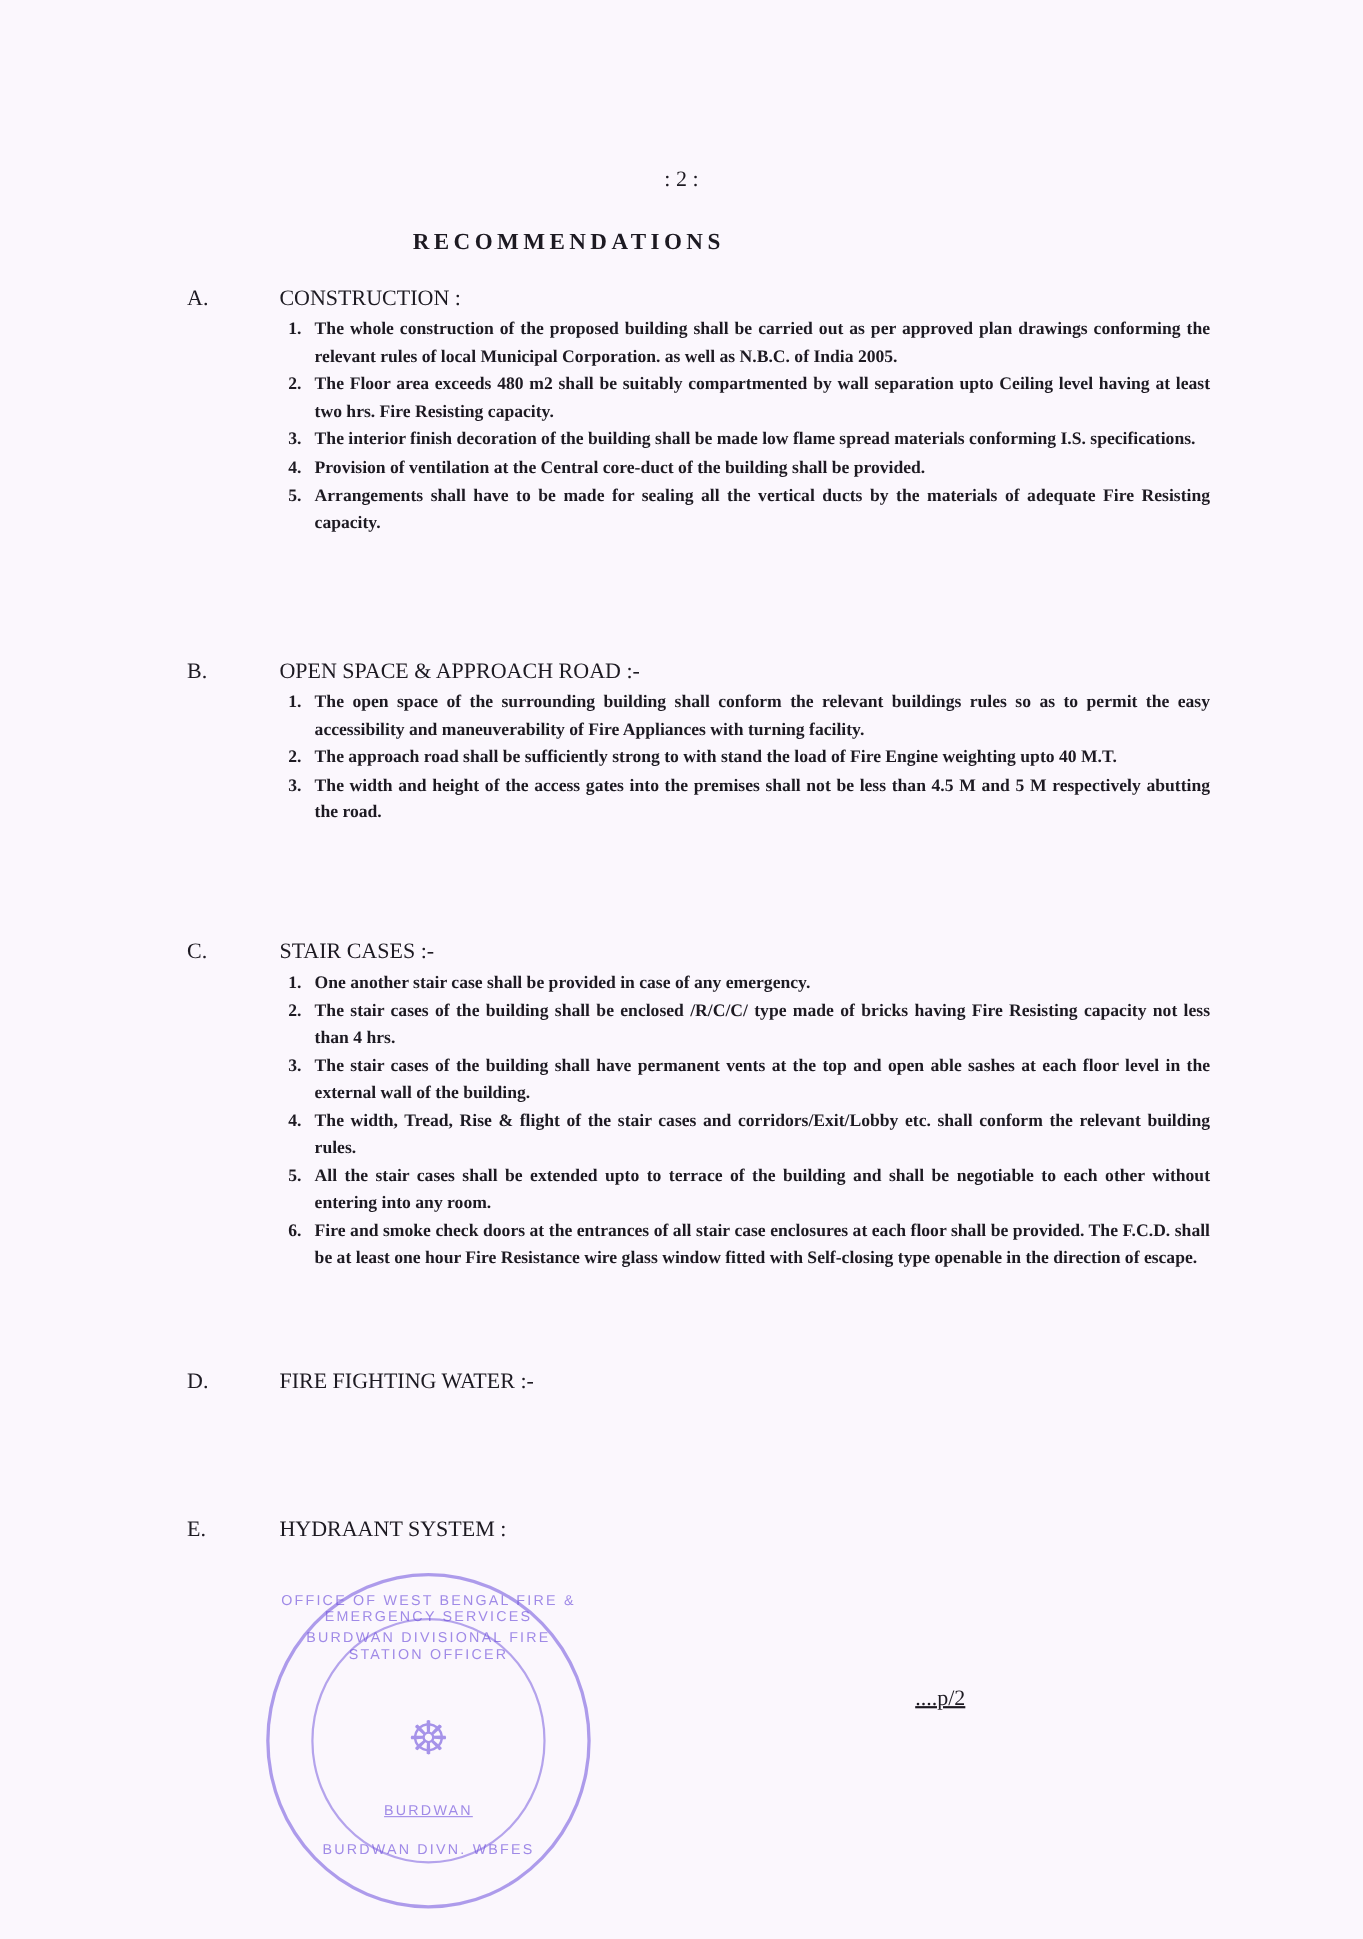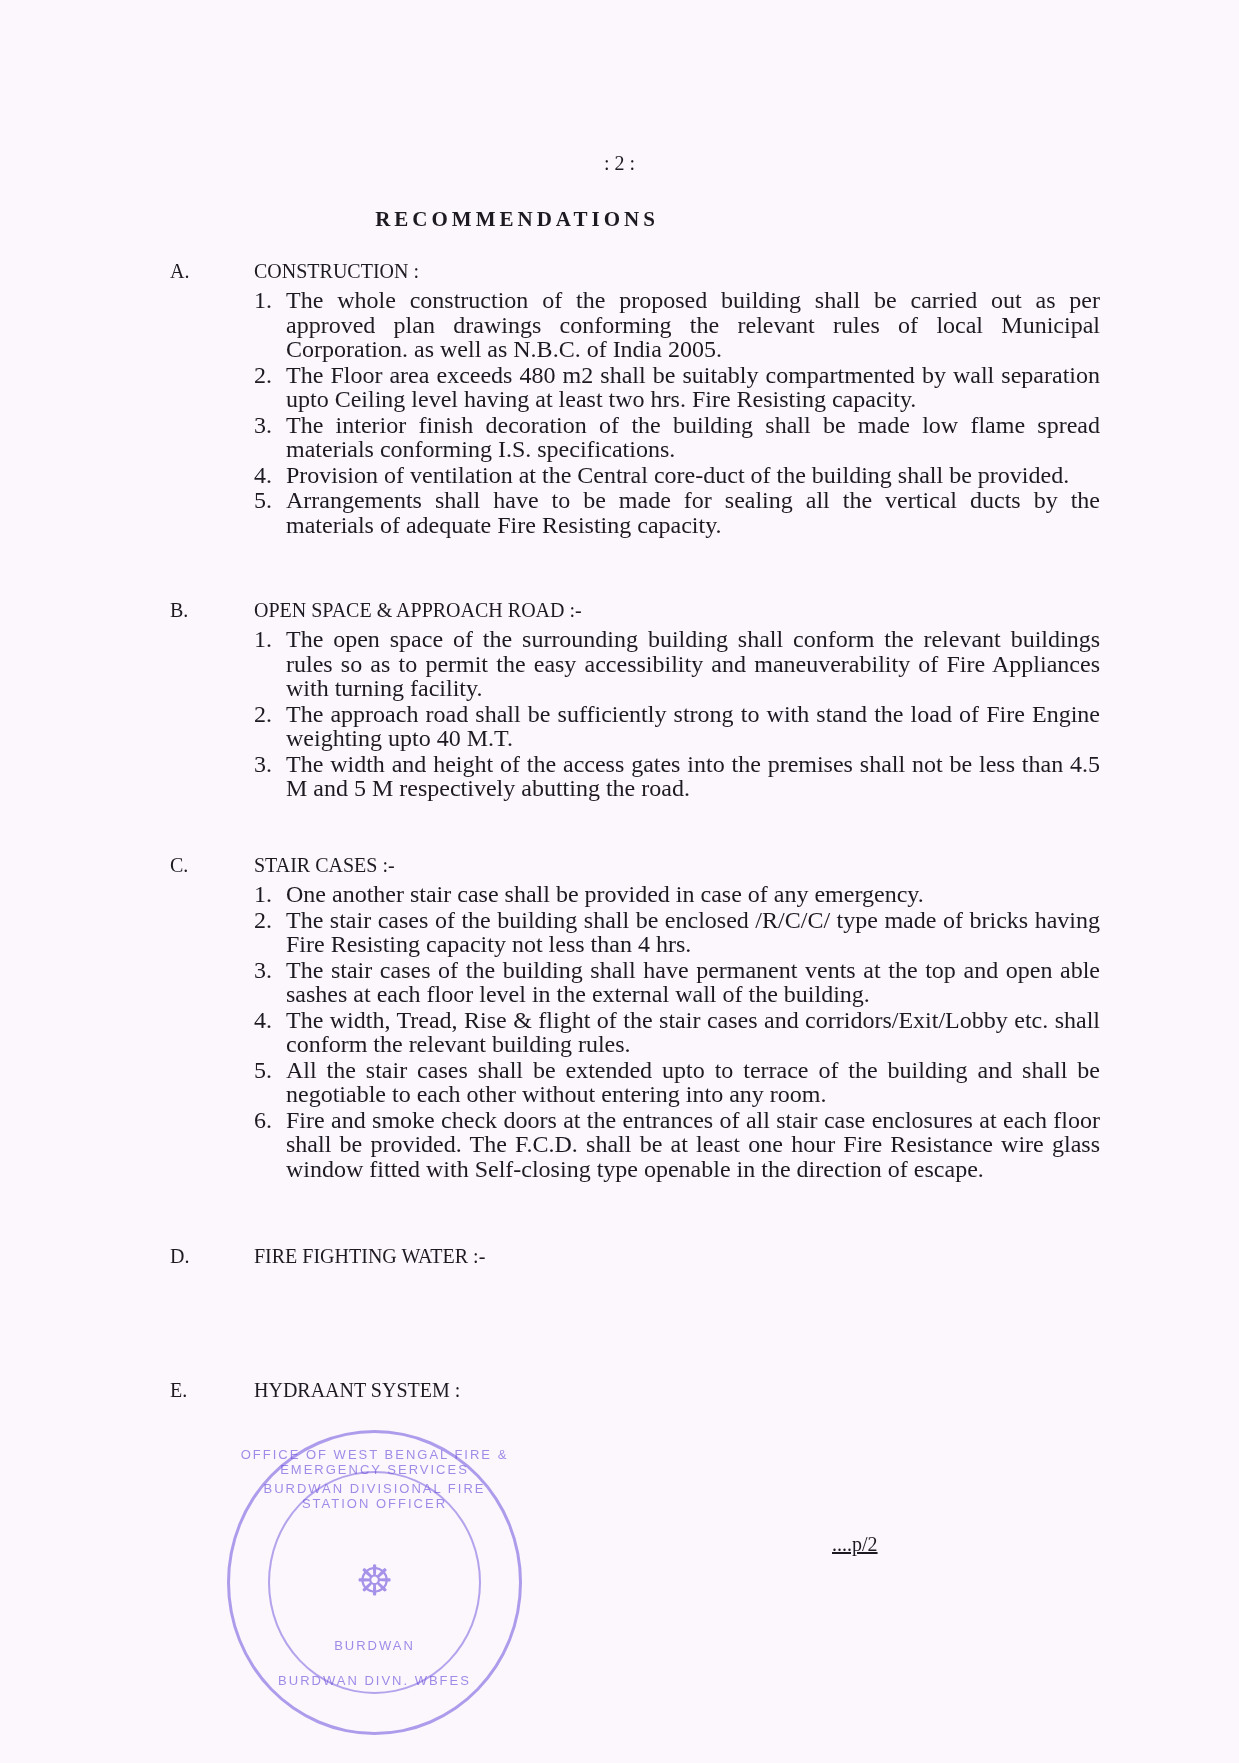--- a/index.html
+++ b/index.html
@@ -17,26 +17,26 @@
     text-align: center; font-size: 20px;
   }
   .title {
     position: absolute; top: 207px; left: 0; width: 1034px;
     text-align: center; font-size: 21px; font-weight: bold; letter-spacing: 4px;
   }
   .section { position: absolute; left: 170px; width: 930px; }
   .sec-head { display: flex; font-size: 20px; line-height: 26px; }
   .sec-letter { width: 84px; }
   .sec-title { }
-  ol.items { margin: 4px 0 0 0; padding: 0 0 0 108px; font-size: 24px; line-height: 24.5px; }
+  ol.items { margin: 4px 0 0 0; padding: 0 0 0 108px; font-size: 16px; line-height: 24.5px; font-weight: bold; }
   ol.items li { padding-left: 8px; text-align: justify; margin-bottom: 1px; }
   .para { margin: 4px 0 0 84px; font-size: 20.5px; line-height: 25px; text-align: justify; }
   .continued { position: absolute; top: 1533px; left: 832px; font-size: 20px; text-decoration: underline; }
   .stamp {
-    position: absolute; left: 227px; top: 1430px; width: 295px; height: 305px;
+    position: absolute; left: 242px; top: 1430px; width: 295px; height: 305px;
     border-radius: 50%;
     border: 3px solid rgba(110,80,220,0.55);
     box-sizing: border-box;
   }
   .stamp .ring2 {
     position: absolute; left: 38px; top: 38px; right: 38px; bottom: 38px;
     border-radius: 50%; border: 2px solid rgba(110,80,220,0.5);
   }
   .stamp .emblem {
     position: absolute; left: 50%; top: 50%; transform: translate(-50%,-55%);
@@ -110,16 +110,16 @@
     </div>
   </div>
 
   <div class="continued">....p/2</div>
 
   <div class="stamp">
     <div class="ring2"></div>
     <div class="stamp-text" style="top:14px;">OFFICE OF WEST BENGAL FIRE &amp; EMERGENCY SERVICES</div>
     <div class="stamp-text" style="top:48px;">BURDWAN DIVISIONAL FIRE STATION OFFICER</div>
     <div class="emblem">☸</div>
-    <div class="stamp-text" style="top:205px;">BURDWAN</div>
+    <div class="stamp-text" style="top:205px;text-decoration:underline;">BURDWAN</div>
     <div class="stamp-text" style="top:240px;">BURDWAN DIVN. WBFES</div>
   </div>
 </div>
 
 </body></html>

